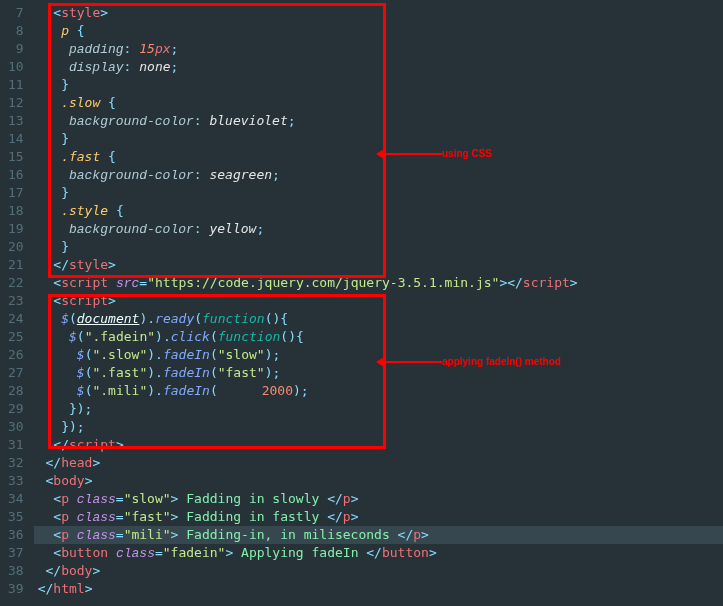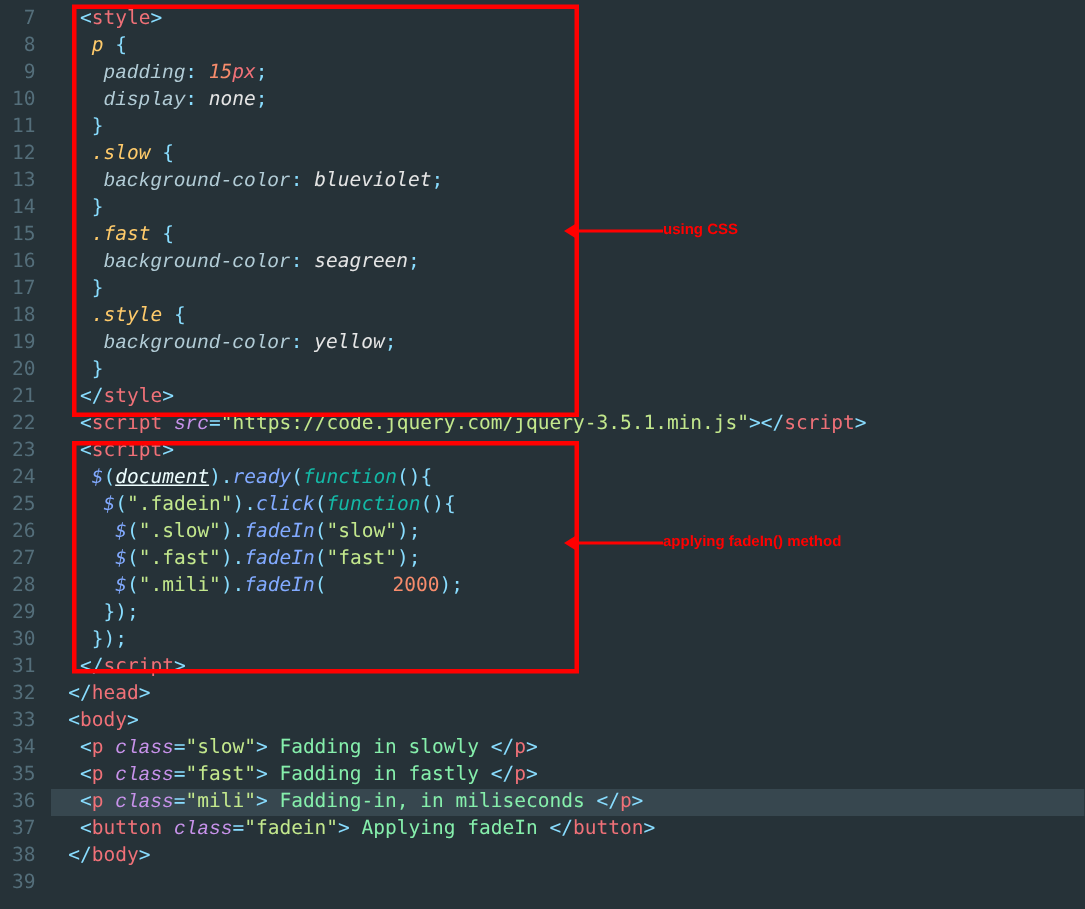--- a/index.html
+++ b/index.html
@@ -176,20 +176,21 @@
     <div class="line">    <span class="t-punc">});</span></div>
     <div class="line">   <span class="t-punc">});</span></div>
     <div class="line">  <span class="t-bracket">&lt;/</span><span class="t-tag">script</span><span class="t-bracket">&gt;</span></div>
     <div class="line"> <span class="t-bracket">&lt;/</span><span class="t-tag">head</span><span class="t-bracket">&gt;</span></div>
     <div class="line"> <span class="t-bracket">&lt;</span><span class="t-tag">body</span><span class="t-bracket">&gt;</span></div>
     <div class="line">  <span class="t-bracket">&lt;</span><span class="t-tag">p</span> <span class="t-attr">class</span><span class="t-punc">=</span><span class="t-str">"slow"</span><span class="t-bracket">&gt;</span><span class="t-text"> Fadding in slowly </span><span class="t-bracket">&lt;/</span><span class="t-tag">p</span><span class="t-bracket">&gt;</span></div>
     <div class="line">  <span class="t-bracket">&lt;</span><span class="t-tag">p</span> <span class="t-attr">class</span><span class="t-punc">=</span><span class="t-str">"fast"</span><span class="t-bracket">&gt;</span><span class="t-text"> Fadding in fastly </span><span class="t-bracket">&lt;/</span><span class="t-tag">p</span><span class="t-bracket">&gt;</span></div>
     <div class="line highlight">  <span class="t-bracket">&lt;</span><span class="t-tag">p</span> <span class="t-attr">class</span><span class="t-punc">=</span><span class="t-str">"mili"</span><span class="t-bracket">&gt;</span><span class="t-text"> Fadding-in, in miliseconds </span><span class="t-bracket">&lt;/</span><span class="t-tag">p</span><span class="t-bracket">&gt;</span></div>
     <div class="line">  <span class="t-bracket">&lt;</span><span class="t-tag">button</span> <span class="t-attr">class</span><span class="t-punc">=</span><span class="t-str">"fadein"</span><span class="t-bracket">&gt;</span><span class="t-text"> Applying fadeIn </span><span class="t-bracket">&lt;/</span><span class="t-tag">button</span><span class="t-bracket">&gt;</span></div>
     <div class="line"> <span class="t-bracket">&lt;/</span><span class="t-tag">body</span><span class="t-bracket">&gt;</span></div>
+    <div class="line"><span class="t-bracket">&lt;/</span><span class="t-tag">html</span><span class="t-bracket">&gt;</span></div>
   </div>
 </div>
 
 <div class="box1"></div>
 <div class="box2"></div>
 <div class="arrow1">
   <div class="arrowline"></div>
   <span class="label">using CSS</span>
 </div>
 <div class="arrow2">

